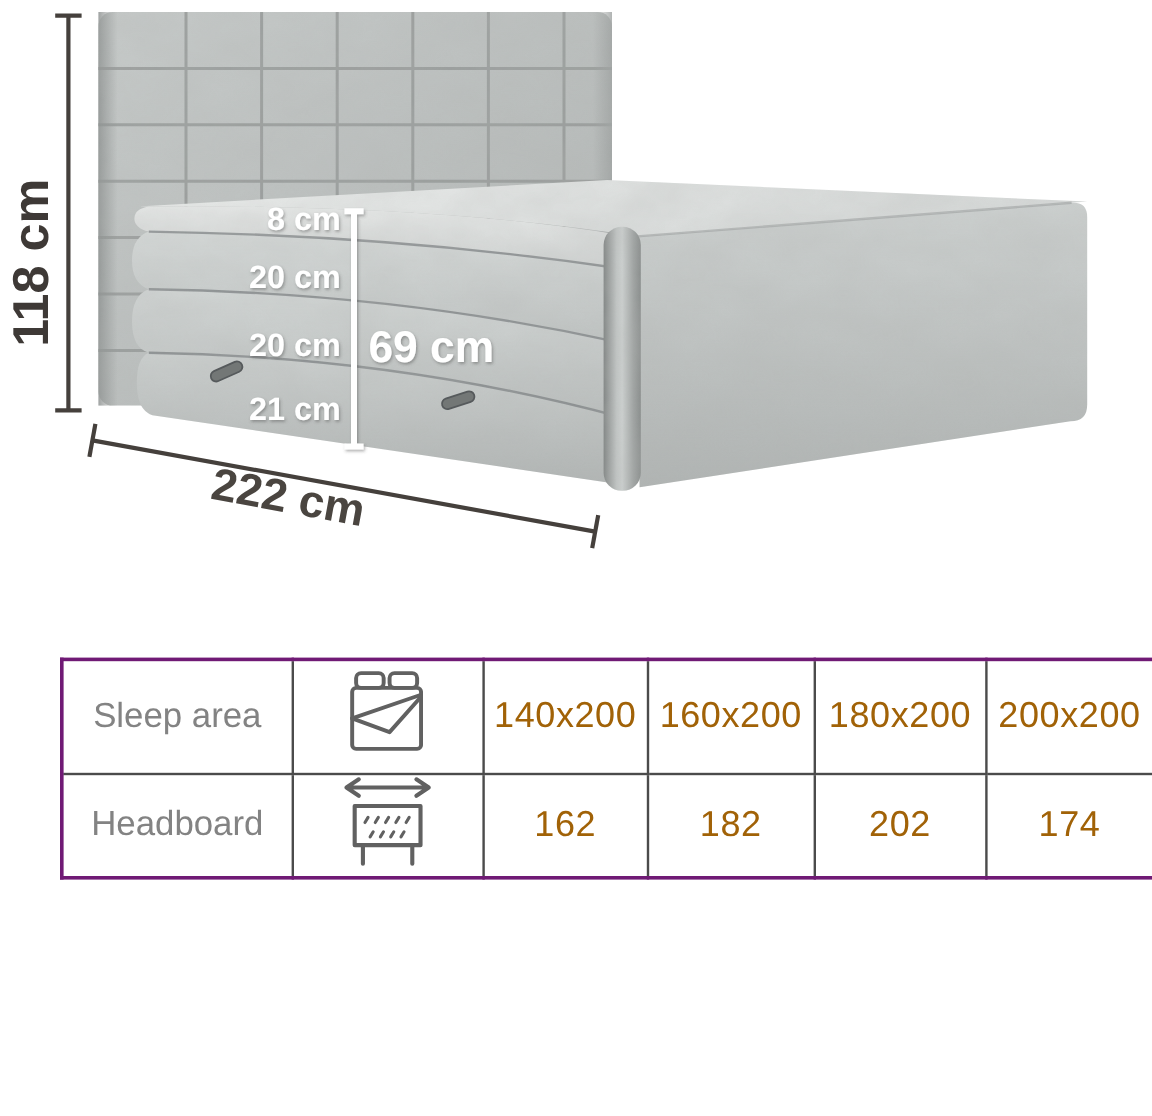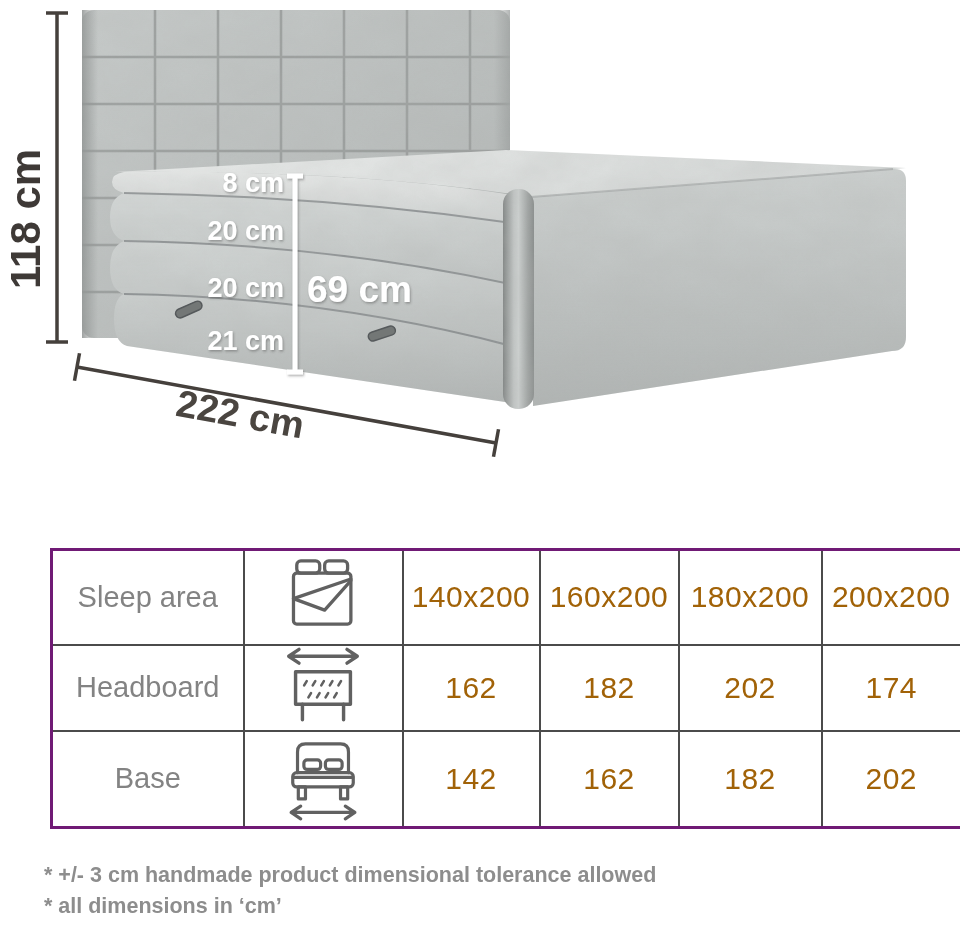--- a/index.html
+++ b/index.html
@@ -184,42 +184,17 @@
                      M33 60 l3 -5 M43 60 l3 -5 M53 60 l3 -5 M63 60 l3 -5"></path>
             <path d="M26 68 V86 M74 68 V86"></path>
           </svg>
         </div>
       </td>
       <td class="cell-value">162</td>
       <td class="cell-value">182</td>
       <td class="cell-value">202</td>
       <td class="cell-value">174</td>
     </tr>
-    <tr class="row-3">
-      <td class="cell-label">Base</td>
-      <td>
-        <div class="icon-wrap">
-          <svg width="88" height="86" viewBox="0 0 100 108" fill="none" stroke="#616161" stroke-width="4" stroke-linecap="round" stroke-linejoin="round">
-            <path d="M18 46 V20 Q18 10 28 10 H72 Q82 10 82 20 V46"></path>
-            <rect x="26" y="30" width="21" height="12" rx="4"></rect>
-            <rect x="53" y="30" width="21" height="12" rx="4"></rect>
-            <rect x="12" y="46" width="76" height="18" rx="5"></rect>
-            <path d="M13 52 H87"></path>
-            <rect x="19" y="64" width="9" height="15"></rect>
-            <rect x="72" y="64" width="9" height="15"></rect>
-            <path d="M10 96 H90 M22 88 L10 96 L22 104 M78 88 L90 96 L78 104"></path>
-          </svg>
-        </div>
-      </td>
-      <td class="cell-value">142</td>
-      <td class="cell-value">162</td>
-      <td class="cell-value">182</td>
-      <td class="cell-value">202</td>
-    </tr>
   </tbody>
 </table>
 
-<div class="footnotes">
-  <div>* +/- 3 cm handmade product dimensional tolerance allowed</div>
-  <div>* all dimensions in ‘cm’</div>
+
 </div>
 
-</div>
-
 </body></html>

